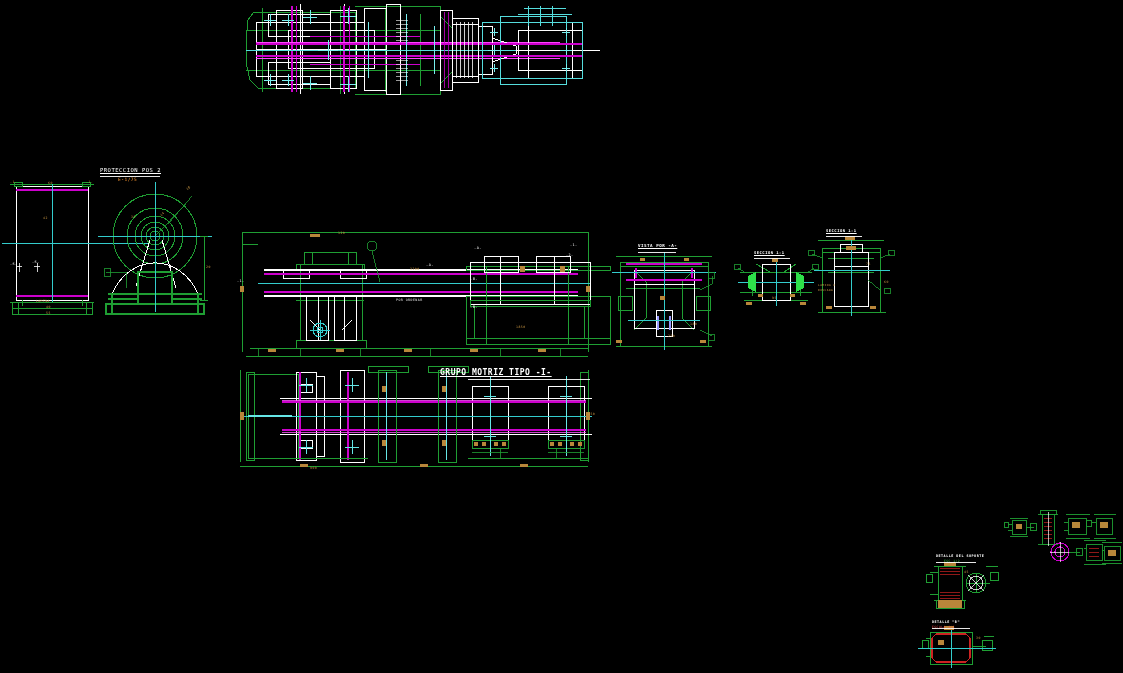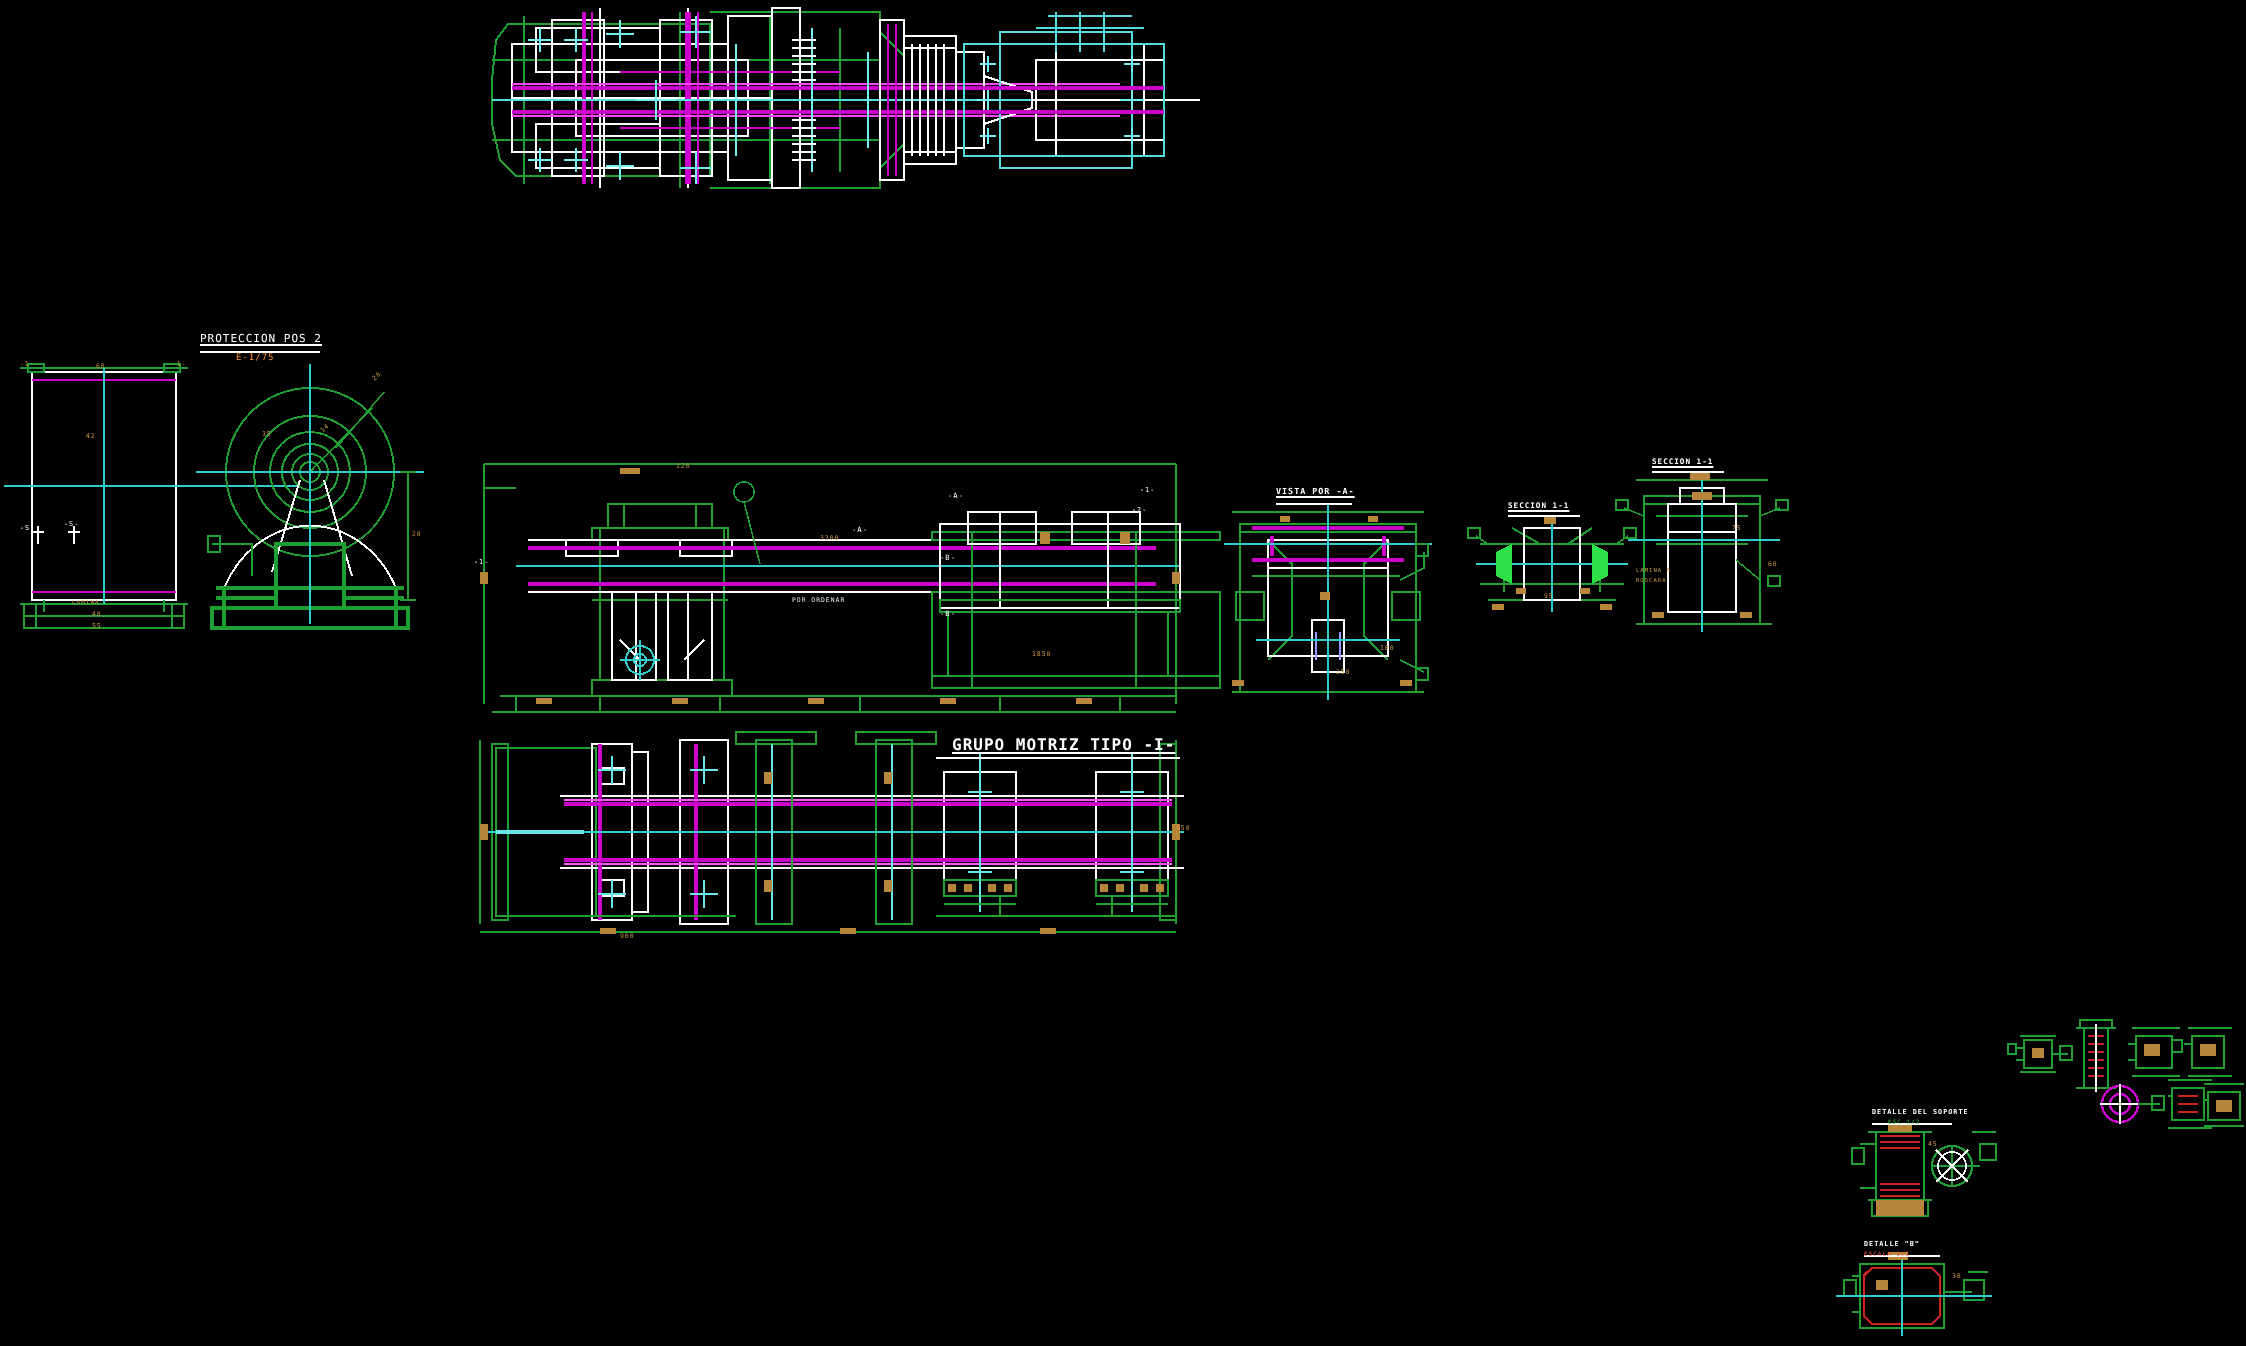--- a/index.html
+++ b/index.html
@@ -655,21 +655,21 @@
     <path d="M468 379 L590 379"></path>
     <path d="M100 176 L160 176"></path>
     <path d="M638 252 L676 252"></path>
     <path d="M754 258 L790 258"></path>
     <path d="M826 236 L862 236"></path>
     <path d="M936 562 L976 562"></path>
     <path d="M932 628 L970 628"></path>
   </g>
 </svg>
 
-<div class="lbl t-title u" style="left:476px;top:368px;text-align:center;">GRUPO MOTRIZ TIPO -I-</div>
+<div class="lbl t-title u" style="left:440px;top:368px;text-align:center;">GRUPO MOTRIZ TIPO -I-</div>
 
 <div class="lbl t-sub u" style="left:100px;top:167px;font-size:5.5px;color:#ffffff;">PROTECCION POS 2</div>
 
 <div class="lbl t-sub" style="left:118px;top:177px;font-size:4.5px;">E-1/75</div>
 
 <div class="lbl t-sec u" style="left:638px;top:243px;font-size:4.2px;">VISTA POR -A-</div>
 
 <div class="lbl t-sec u" style="left:754px;top:250px;font-size:3.8px;">SECCION 1-1</div>
 
 <div class="lbl t-sec u" style="left:826px;top:228px;font-size:3.8px;">SECCION 1-1</div>

